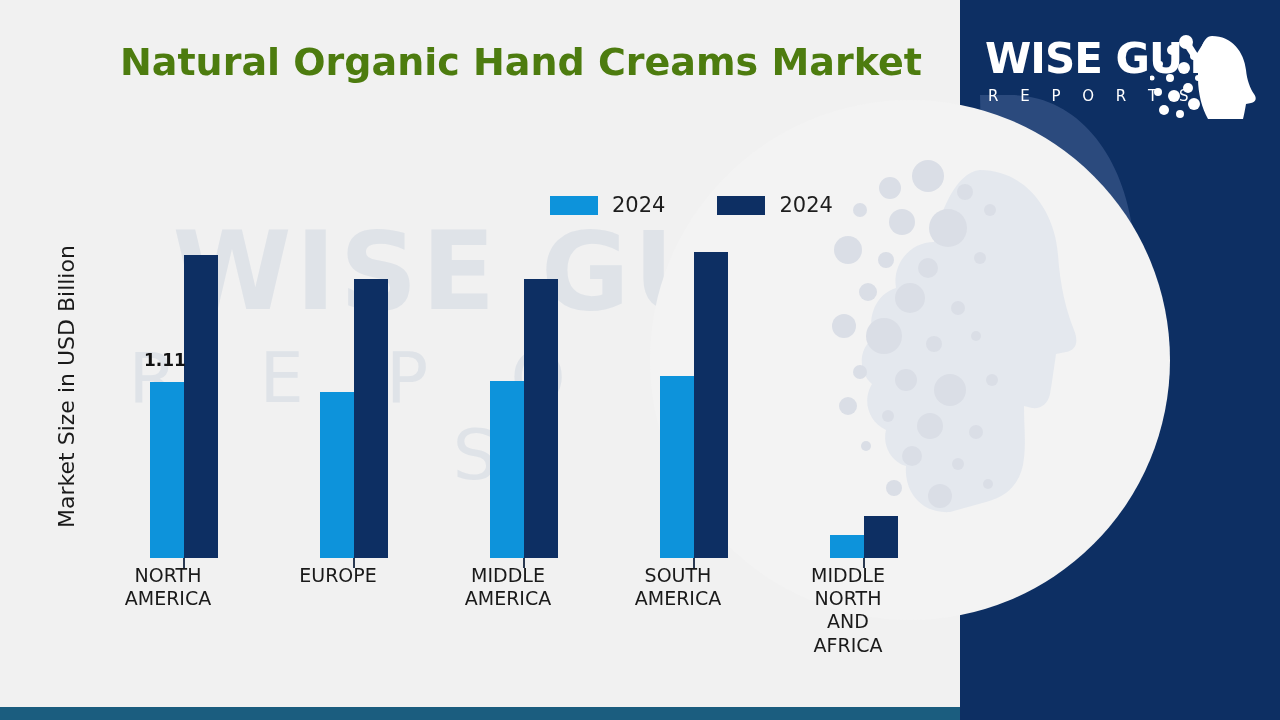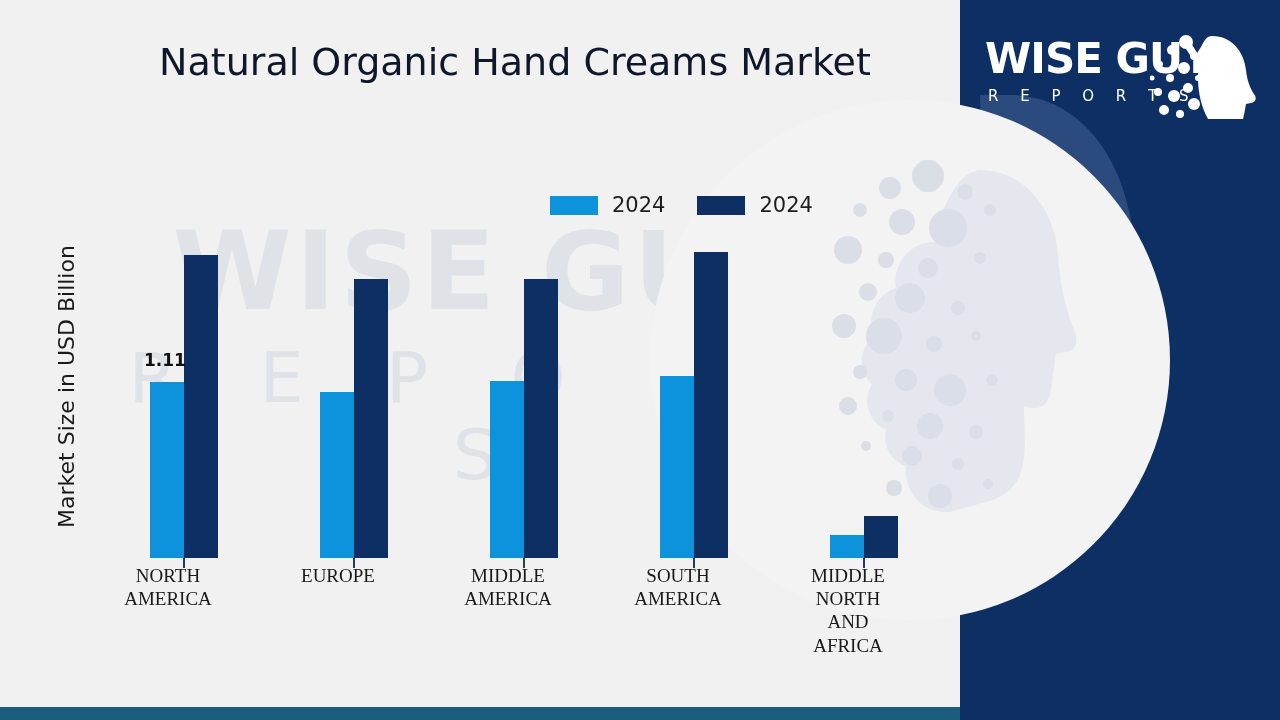--- a/index.html
+++ b/index.html
@@ -40,28 +40,28 @@
 
   
   .logo{position:absolute;z-index:8;left:985px;top:38px;width:215px;height:78px;color:#ffffff;}
   .logo-main{font-size:42px;font-weight:700;letter-spacing:-1px;line-height:1;white-space:nowrap;}
   .logo-sub{font-size:15px;font-weight:400;letter-spacing:8.5px;line-height:1;margin-top:9px;margin-left:3px;}
   .logo-mark{position:absolute;left:165px;top:-4px;width:110px;height:86px;}
 
   
   .title{
     position:absolute;z-index:6;left:120px;top:40px;width:790px;
-    color:#0f172a;font-size:38px;font-weight:400;line-height:1.2;
+    color:#4d7c0f;font-size:38px;font-weight:700;line-height:1.2;
     font-family:"DejaVu Sans","Liberation Sans",sans-serif;
     white-space:nowrap;
     text-align:center;
   }
 
   
-  .legend{position:absolute;z-index:7;left:550px;top:193px;display:flex;align-items:center;gap:32px;}
+  .legend{position:absolute;z-index:7;left:550px;top:193px;display:flex;align-items:center;gap:52px;}
   .legend-item{display:flex;align-items:center;gap:14px;}
   .legend-swatch{width:48px;height:19px;display:block;}
   .legend-label{font-size:21px;color:#1d1d1d;}
 
   
   .y-axis-title{
     position:absolute;z-index:6;left:-104px;top:374px;width:340px;
     transform:rotate(-90deg);text-align:center;
     font-size:22px;color:#1a1a1a;white-space:nowrap;
   }
@@ -69,21 +69,21 @@
   .group{position:absolute;bottom:0;height:398px;}
   .bar{position:absolute;bottom:0;width:34px;}
   .bar.b2024{left:0;background:#0d93db;}
   .bar.b2032{left:34px;background:#0d2f63;}
   .tick{position:absolute;bottom:-10px;left:33px;width:1.5px;height:10px;background:#2b3a52;}
   .bar-value{
     position:absolute;left:-6px;font-size:17px;font-weight:700;color:#111;white-space:nowrap;
   }
   .cat-label{
     position:absolute;top:404px;left:-52px;width:140px;text-align:center;
-    font-size:19px;color:#1a1a1a;line-height:1.22;font-family:Liberation Serif, serif;
+    font-size:19px;color:#1a1a1a;line-height:1.22;
   }
 
   
   .bottom-strip{position:absolute;z-index:9;left:0;top:707px;width:960px;height:13px;background:#1b5d7f;}
 </style>
 </head>
 <body>
 
 <div id="canvas">
 

